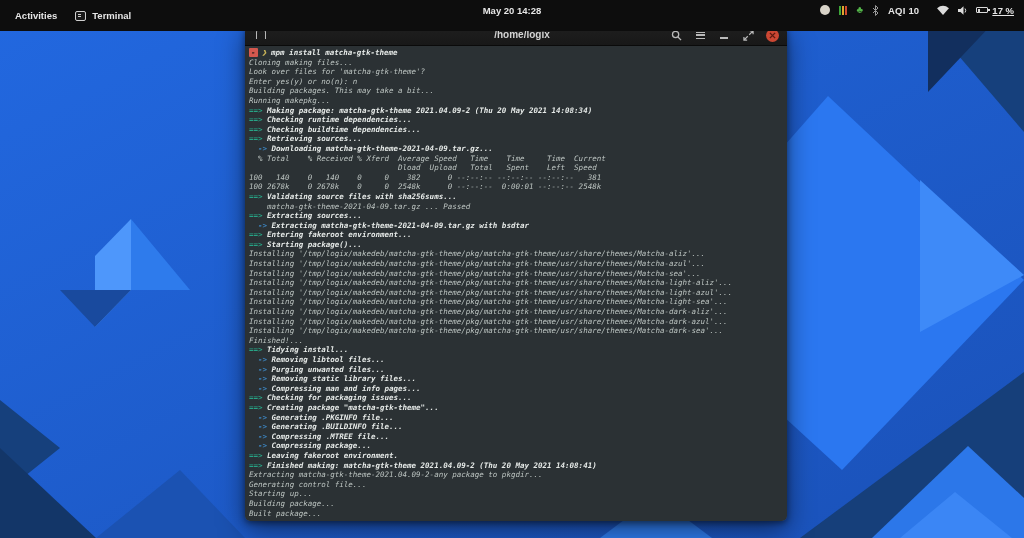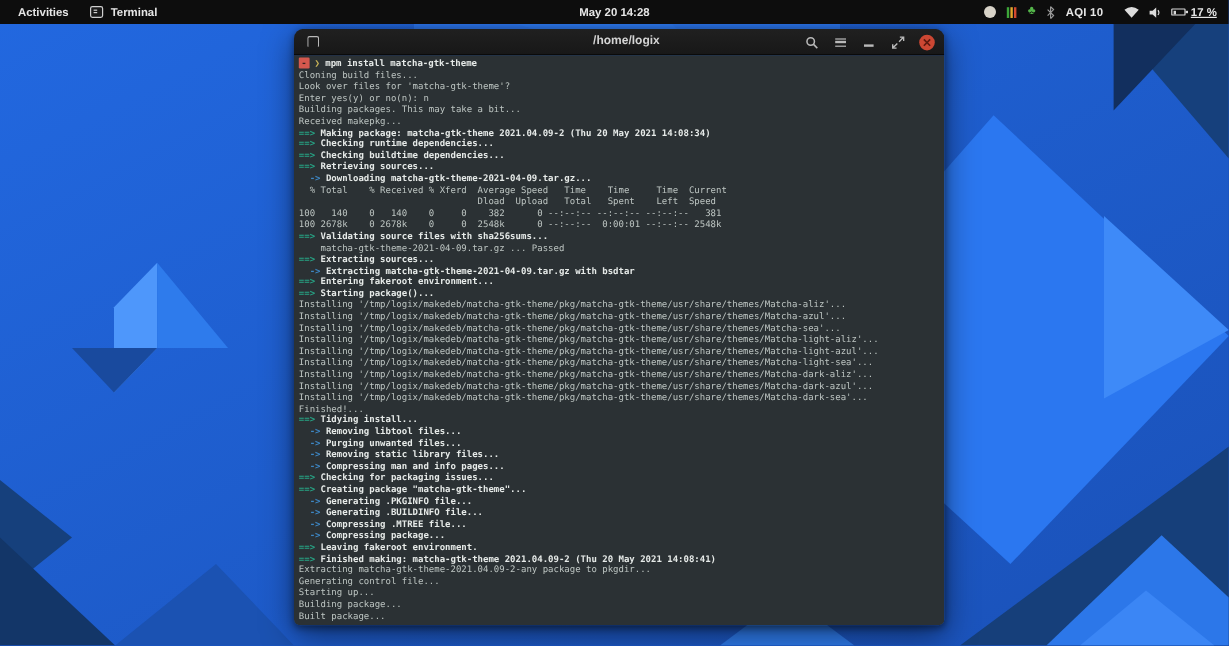--- a/index.html
+++ b/index.html
@@ -4,21 +4,21 @@
 <style>
   * { margin:0; padding:0; box-sizing:border-box; }
   html,body { width:1024px; height:538px; overflow:hidden; background:#1a52ba;
               font-family:"Liberation Sans", sans-serif; }
   .stage { position:relative; width:1024px; height:538px; overflow:hidden; }
 
   
   .wallpaper { position:absolute; inset:0; }
 
   
-  .topbar { position:absolute; top:0; left:0; width:1024px; height:20px;
+  .topbar { position:absolute; top:0; left:0; width:1024px; height:31px;
             background:#0d0d0d; color:#e6e6e6; font-size:9.5px; font-weight:700;
             display:flex; align-items:center; z-index:50; }
   .tb-left { display:flex; align-items:center; gap:14px; padding-left:11px; }
   .activities { padding:2px 4px; cursor:pointer; }
   .appmenu { display:flex; align-items:center; gap:6px; cursor:pointer; }
   .term-glyph { width:11px; height:10px; border:1px solid #cfcfcf; border-radius:2px;
                 position:relative; background:#1a1a1a; }
   .term-glyph::after { content:""; position:absolute; left:2px; top:2px; width:3px; height:1px;
                        background:#cfcfcf; box-shadow:0 2px 0 #cfcfcf; }
   .tb-clock { position:absolute; left:0; right:0; top:0; height:20px; display:flex;
@@ -60,21 +60,21 @@
   .hamb { width:9px; height:7px; border-top:1.5px solid #b9b9b9; border-bottom:1.5px solid #b9b9b9;
           position:relative; }
   .hamb::after{ content:""; position:absolute; left:0; top:1.5px; width:9px; height:1.5px; background:#b9b9b9; }
   .minim { width:8px; height:1.5px; background:#b9b9b9; margin-top:6px; }
   .close-btn { width:13px; height:13px; border-radius:50%; background:#cc4733;
                display:flex; align-items:center; justify-content:center; cursor:pointer; }
   .close-btn svg { display:block; }
 
   .termbody { height:475px; background:#2b3134; padding:2px 0 0 4px; cursor:text; }
   .tline { white-space:pre; font-family:"DejaVu Sans Mono", monospace; font-size:7.5px;
-           line-height:9.59px; color:#bdc5c2; }
+           line-height:9.59px; color:#bdc5c2;font-style:italic; }
   .seg-t { color:#bdc5c2; }
   .seg-w { color:#e6eae8; font-weight:700; }
   .seg-g { color:#27a385; font-weight:700; }
   .seg-a { color:#3d87c4; font-weight:700; }
   .seg-y { color:#c9b458; font-weight:700; }
   .seg-rb { background:#d4584e; color:#33211f; font-weight:700; border-radius:1px; padding:0 2px; }
 </style>
 </head>
 <body>
 
@@ -176,25 +176,25 @@
         </span>
         <span class="close-btn">
           <svg width="7" height="7" viewBox="0 0 8 8">
             <path d="M1 1 L7 7 M7 1 L1 7" stroke="#5e190f" stroke-width="1.6"></path>
           </svg>
         </span>
       </span>
     </div>
     <div class="termbody">
         <div class="tline"><span class="seg-rb">-</span><span class="seg-t"> </span><span class="seg-y">❯</span><span class="seg-w"> mpm install matcha-gtk-theme</span></div>
-        <div class="tline"><span class="seg-t">Cloning build files...</span></div>
+        <div class="tline"><span class="seg-t">Cloning making files...</span></div>
         <div class="tline"><span class="seg-t">Look over files for 'matcha-gtk-theme'?</span></div>
         <div class="tline"><span class="seg-t">Enter yes(y) or no(n): n</span></div>
         <div class="tline"><span class="seg-t">Building packages. This may take a bit...</span></div>
-        <div class="tline"><span class="seg-t">Received makepkg...</span></div>
+        <div class="tline"><span class="seg-t">Running makepkg...</span></div>
         <div class="tline"><span class="seg-g">==&gt;</span><span class="seg-w"> Making package: matcha-gtk-theme 2021.04.09-2 (Thu 20 May 2021 14:08:34)</span></div>
         <div class="tline"><span class="seg-g">==&gt;</span><span class="seg-w"> Checking runtime dependencies...</span></div>
         <div class="tline"><span class="seg-g">==&gt;</span><span class="seg-w"> Checking buildtime dependencies...</span></div>
         <div class="tline"><span class="seg-g">==&gt;</span><span class="seg-w"> Retrieving sources...</span></div>
         <div class="tline"><span class="seg-a">  -&gt;</span><span class="seg-w"> Downloading matcha-gtk-theme-2021-04-09.tar.gz...</span></div>
         <div class="tline"><span class="seg-t">  % Total    % Received % Xferd  Average Speed   Time    Time     Time  Current</span></div>
         <div class="tline"><span class="seg-t">                                 Dload  Upload   Total   Spent    Left  Speed</span></div>
         <div class="tline"><span class="seg-t">100   140    0   140    0     0    382      0 --:--:-- --:--:-- --:--:--   381</span></div>
         <div class="tline"><span class="seg-t">100 2678k    0 2678k    0     0  2548k      0 --:--:--  0:00:01 --:--:-- 2548k</span></div>
         <div class="tline"><span class="seg-g">==&gt;</span><span class="seg-w"> Validating source files with sha256sums...</span></div>

